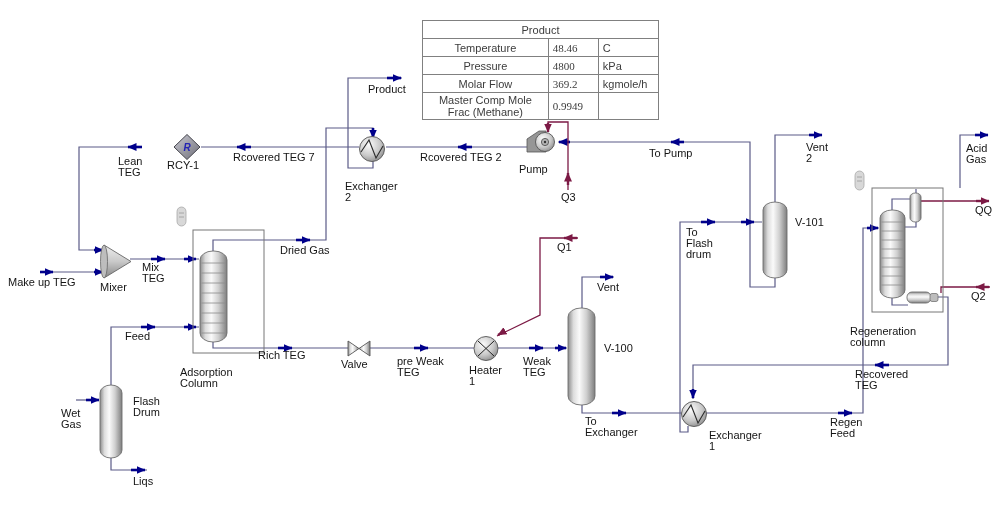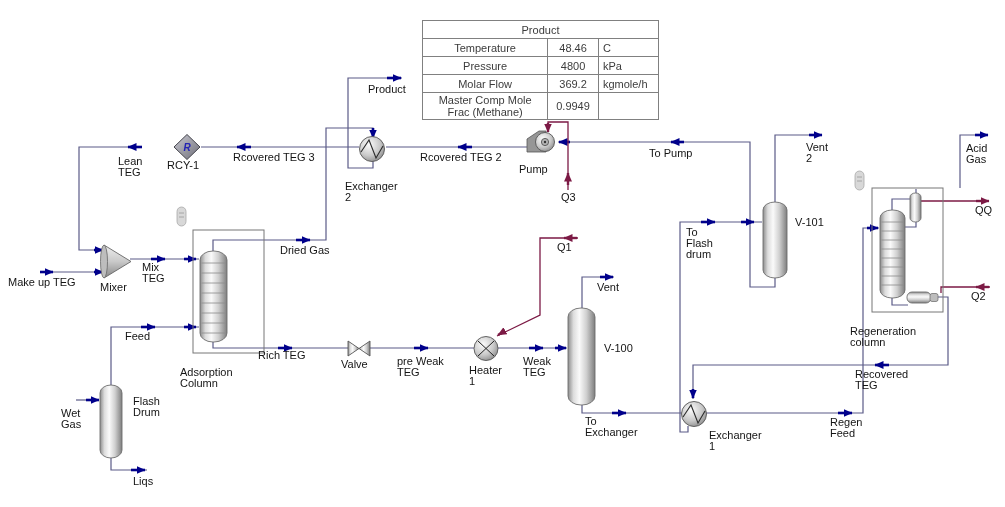--- a/index.html
+++ b/index.html
@@ -12,21 +12,21 @@
   .a{fill:none;stroke:#00008b;stroke-width:2.6;}
   .e{fill:none;stroke:#7c1a45;stroke-width:2.4;}
   .box{fill:none;stroke:#767676;stroke-width:1;}
   .tray{stroke:#8a8a8a;stroke-width:0.8;}
   .vessel{stroke:#6e6e6e;stroke-width:0.9;}
   
   #prod-table{position:absolute;left:422px;top:20px;width:237px;border-collapse:collapse;
               font-size:11px;color:#3c3c3c;background:#ffffff;}
   #prod-table td,#prod-table th{border:1px solid #808080;padding:1px 4px;height:15px;font-weight:normal;}
   #prod-table .c-name{width:132px;text-align:center;}
-  #prod-table .c-val{width:44px;text-align:center;}
+  #prod-table .c-val{width:44px;text-align:left;font-family:Liberation Serif, serif;}
   #prod-table .c-unit{width:53px;text-align:left;}
   #prod-table th{text-align:center;}
 </style>
 </head>
 <body>
 
 <div id="canvas">
 
 <svg id="pfd-svg" width="1005" height="507" viewBox="0 0 1005 507">
   <defs>
@@ -307,21 +307,21 @@
 </tbody>
     </table>
 
 <div class="lbl" style="left:8px;top:277px">Make up TEG</div>
 <div class="lbl" style="left:100px;top:282px">Mixer</div>
 <div class="lbl" style="left:142px;top:262px">Mix
 TEG</div>
 <div class="lbl" style="left:118px;top:156px">Lean
 TEG</div>
 <div class="lbl" style="left:167px;top:160px">RCY-1</div>
-<div class="lbl" style="left:233px;top:152px">Rcovered TEG 3</div>
+<div class="lbl" style="left:233px;top:152px">Rcovered TEG 7</div>
 <div class="lbl" style="left:345px;top:181px">Exchanger
 2</div>
 <div class="lbl" style="left:368px;top:84px">Product</div>
 <div class="lbl" style="left:420px;top:152px">Rcovered TEG 2</div>
 <div class="lbl" style="left:519px;top:164px">Pump</div>
 <div class="lbl" style="left:561px;top:192px">Q3</div>
 <div class="lbl" style="left:649px;top:148px">To Pump</div>
 <div class="lbl" style="left:806px;top:142px">Vent
 2</div>
 <div class="lbl" style="left:795px;top:217px">V-101</div>

